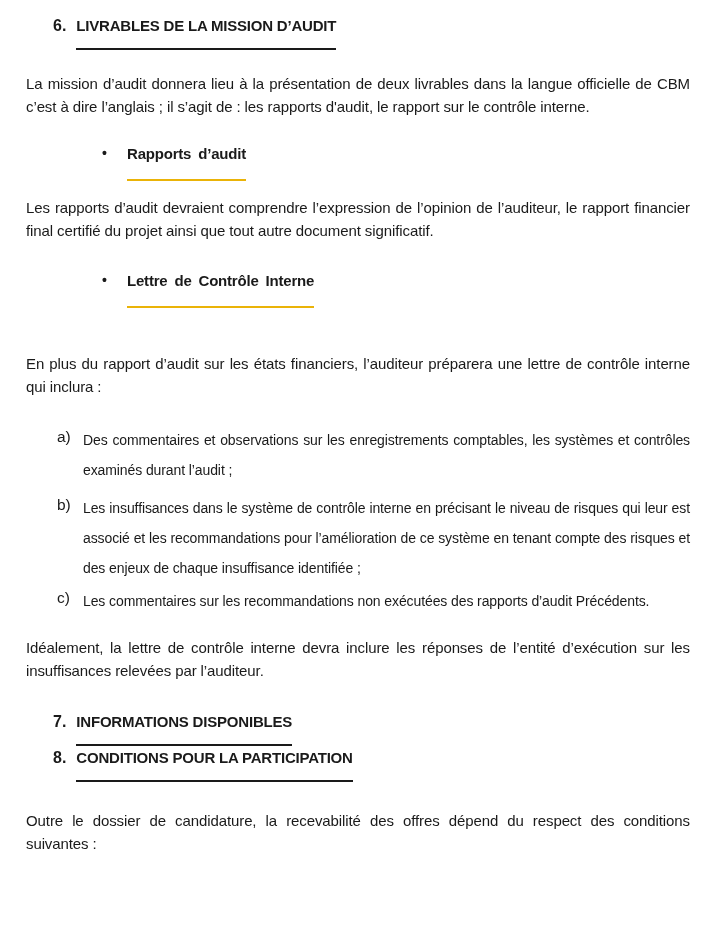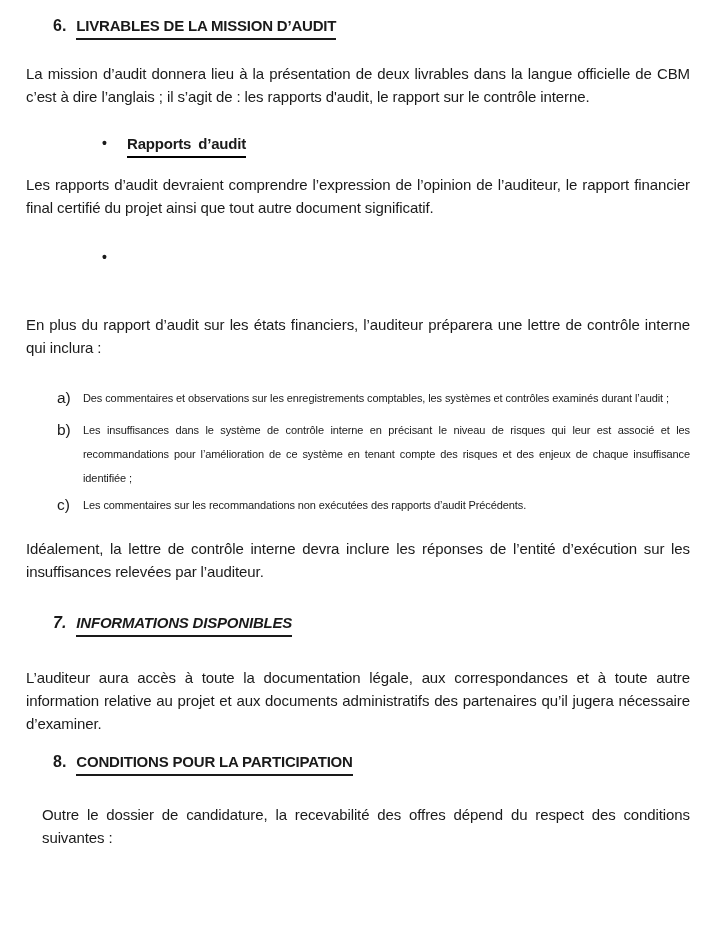--- a/index.html
+++ b/index.html
@@ -35,74 +35,74 @@
   .sec-heading .num {
     display: inline-block;
     font-size: 16px;
     margin-right: 10px;
     letter-spacing: 0;
   }
   .sec-heading .title {
     display: inline-block;
     letter-spacing: -0.2px;
     border-bottom: 2px solid #1a1a1a;
-    padding-bottom: 1px;
+    padding-bottom: 11px;
   }
   
   .bullet-head {
     display: flex;
     margin-left: 76px;       
     font-size: 15px;
     line-height: 23px;
     font-weight: 700;
   }
   .bullet-head .bullet {
     width: 25px;
     flex: 0 0 25px;
     font-size: 14px;
   }
   .bullet-head .blabel {
     letter-spacing: -0.2px;
     word-spacing: 3px;
-    border-bottom: 2px solid #000000;
-    padding-bottom: 1px;
+    border-bottom: 2px solid #eab308;
+    padding-bottom: 14px;
   }
   
   .lettered {
     display: flex;
     margin-left: 31px;       
   }
   .lettered .marker {
     flex: 0 0 26px;
     width: 26px;
     font-size: 15.5px;
     line-height: 23px;
   }
   .lettered .ltext {
     flex: 1 1 auto;
-    font-size: 11px;
-    line-height: 24px;
+    font-size: 14px;
+    line-height: 30px;
     text-align: justify;
     letter-spacing: -0.1px;
   }
   
   .mt-h6   { margin-top: 14px; }
   .mt-p1   { margin-top: 22px; }
   .mt-b1   { margin-top: 24px; }
   .mt-p2   { }
   .mt-b2   { margin-top: 27px; }
   .mt-p3   { margin-top: 44px; }
   .mt-la   { margin-top: 27px; }
   .mt-lb   { margin-top: 8px; }
   .mt-lc   { margin-top: 3px; }
   .mt-p4   { margin-top: 20px; }
-  .mt-h7   { margin-top: 28px; font-style: italic; }
+  .mt-h7   { margin-top: 28px; }
   .mt-p5   { margin-top: 29px; }
   .mt-h8   { }
-  .mt-p6   { margin-top: 27px; margin-left: 16px; }
+  .mt-p6   { margin-top: 27px; }
 </style>
 </head>
 <body>
 
 <div class="doc">
 
   <div class="sec-heading mt-h6">
     <span class="num">6.</span><span class="title">LIVRABLES DE LA MISSION D’AUDIT</span>
   </div>
 
@@ -110,20 +110,21 @@
 
   <div class="bullet-head mt-b1">
     <span class="bullet">•</span>
     <span class="blabel">Rapports d’audit</span>
   </div>
 
   <p class="para mt-p2">Les rapports d’audit devraient comprendre l’expression de l’opinion de l’auditeur, le rapport financier final certifié du projet ainsi que tout autre document significatif.</p>
 
   <div class="bullet-head mt-b2">
     <span class="bullet">•</span>
+    <span class="blabel">Lettre de Contrôle Interne</span>
   </div>
 
   <p class="para mt-p3">En plus du rapport d’audit sur les états financiers, l’auditeur préparera une lettre de contrôle interne qui inclura :</p>
 
   <div class="lettered mt-la">
     <span class="marker">a)</span>
     <span class="ltext">Des commentaires et observations sur les enregistrements comptables, les systèmes et contrôles examinés durant l’audit ;</span>
   </div>
 
   <div class="lettered mt-lb">
@@ -135,21 +136,20 @@
     <span class="marker">c)</span>
     <span class="ltext">Les commentaires sur les recommandations non exécutées des rapports d’audit Précédents.</span>
   </div>
 
   <p class="para mt-p4">Idéalement, la lettre de contrôle interne devra inclure les réponses de l’entité d’exécution sur les insuffisances relevées par l’auditeur.</p>
 
   <div class="sec-heading mt-h7">
     <span class="num">7.</span><span class="title">INFORMATIONS DISPONIBLES</span>
   </div>
 
-  <p class="para mt-p5">L’auditeur aura accès à toute la documentation légale, aux correspondances et à toute autre information relative au projet et aux documents administratifs des partenaires qu’il jugera nécessaire d’examiner.</p>
 
   <div class="sec-heading mt-h8">
     <span class="num">8.</span><span class="title">CONDITIONS POUR LA PARTICIPATION</span>
   </div>
 
   <p class="para mt-p6">Outre le dossier de candidature, la recevabilité des offres dépend du respect des conditions suivantes :</p>
 
 </div>
 
 </body></html>

